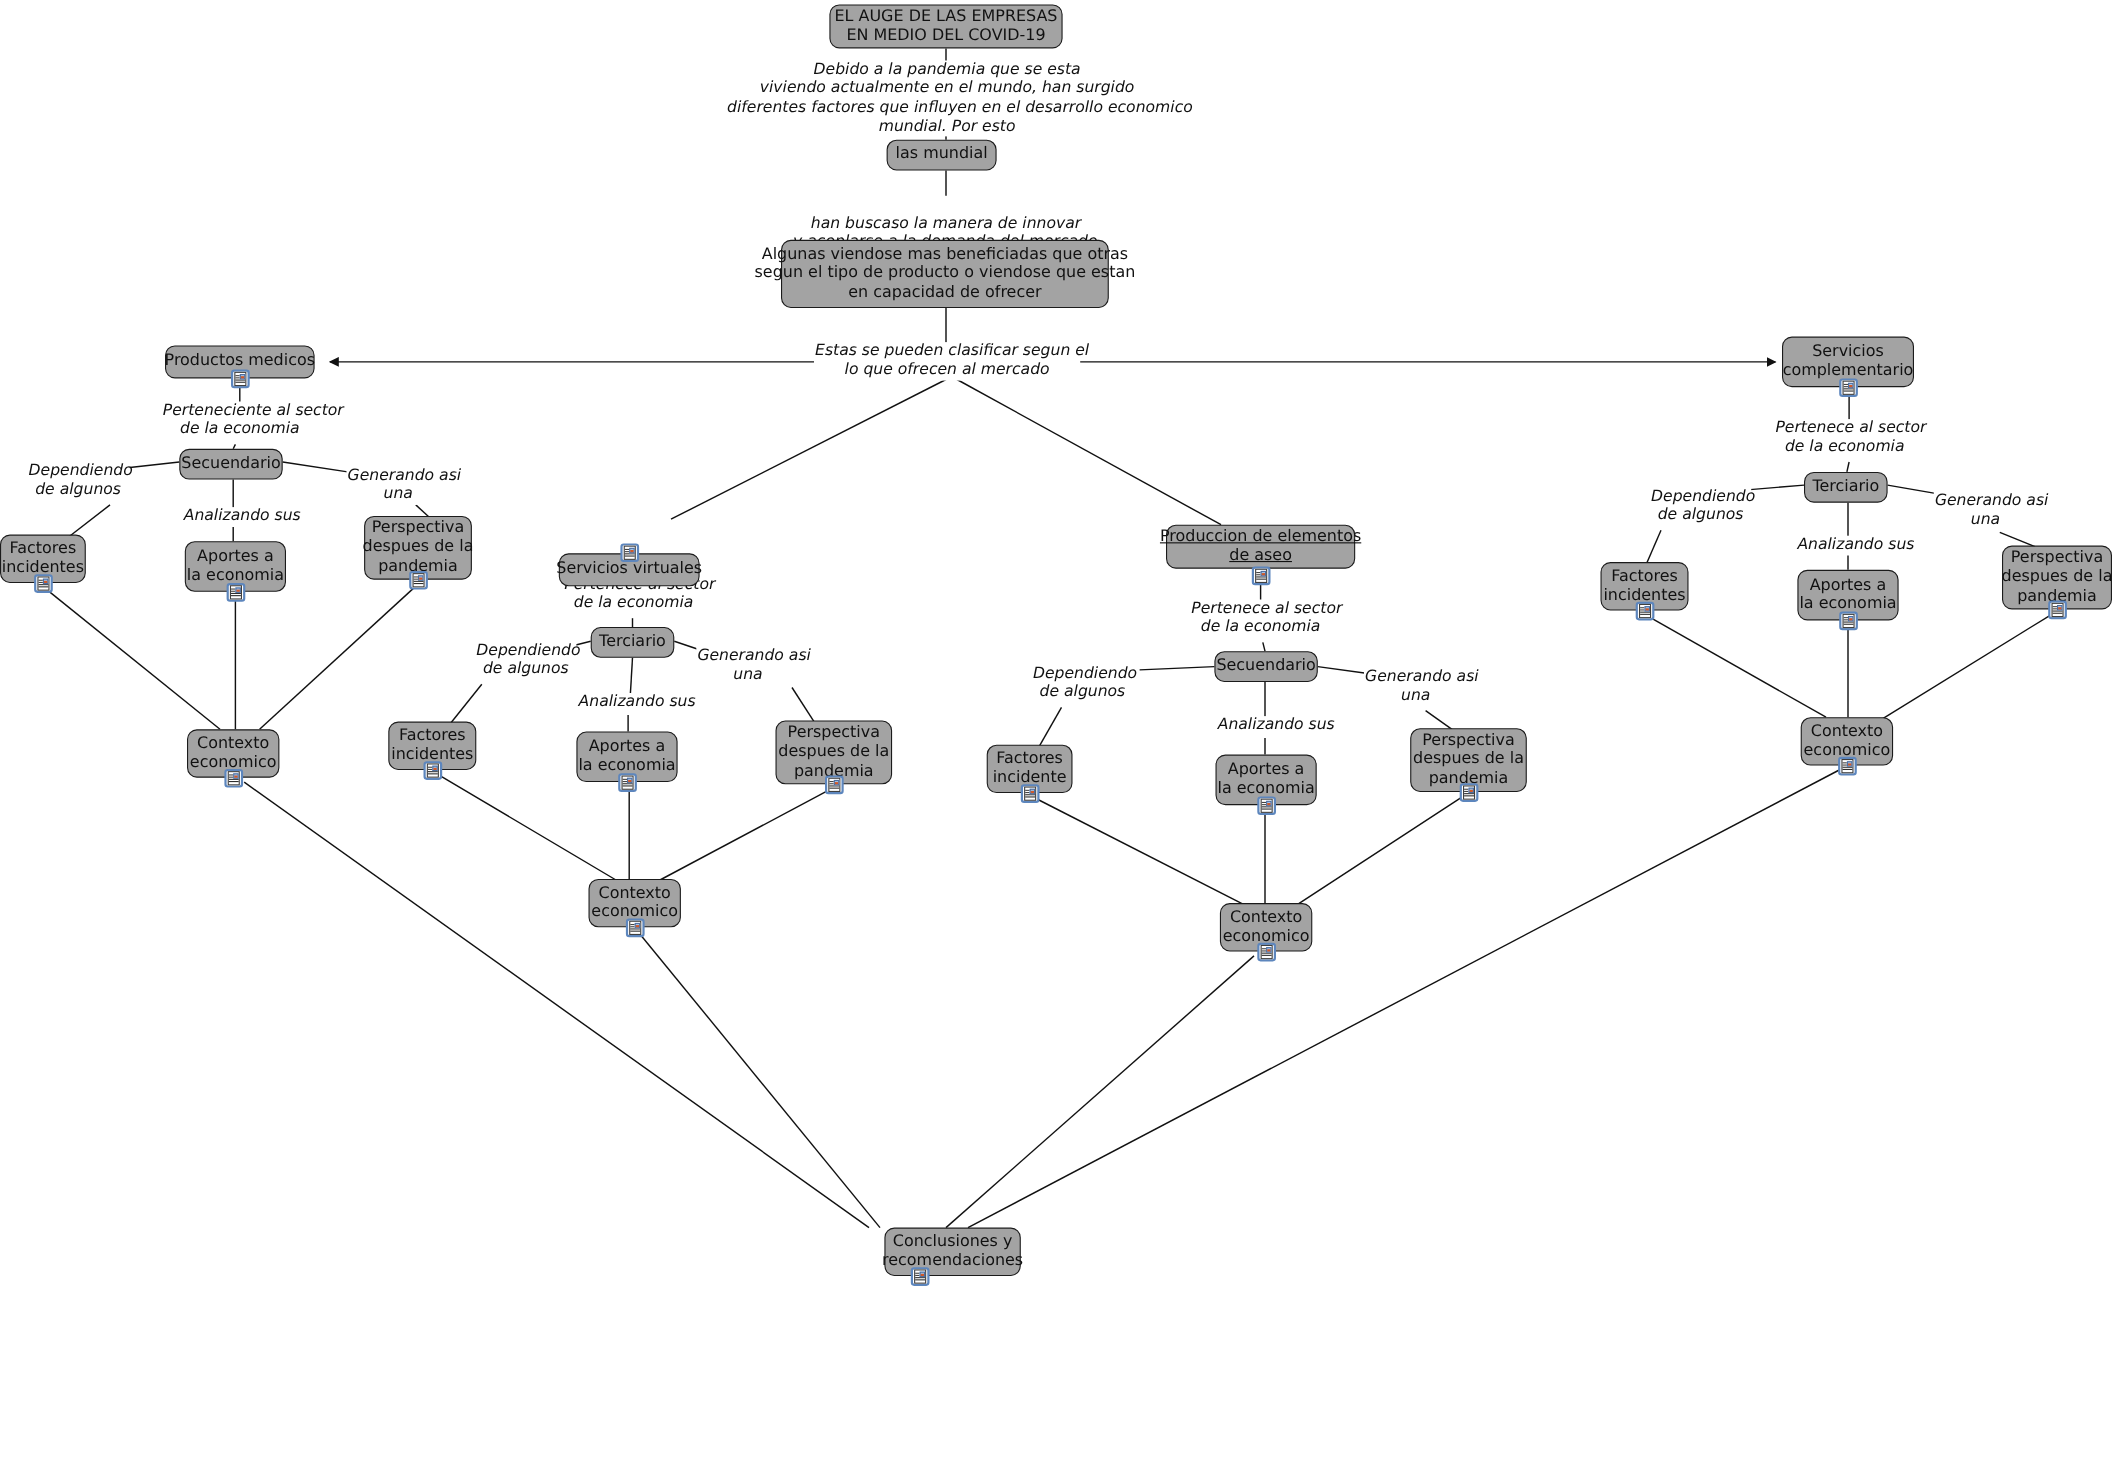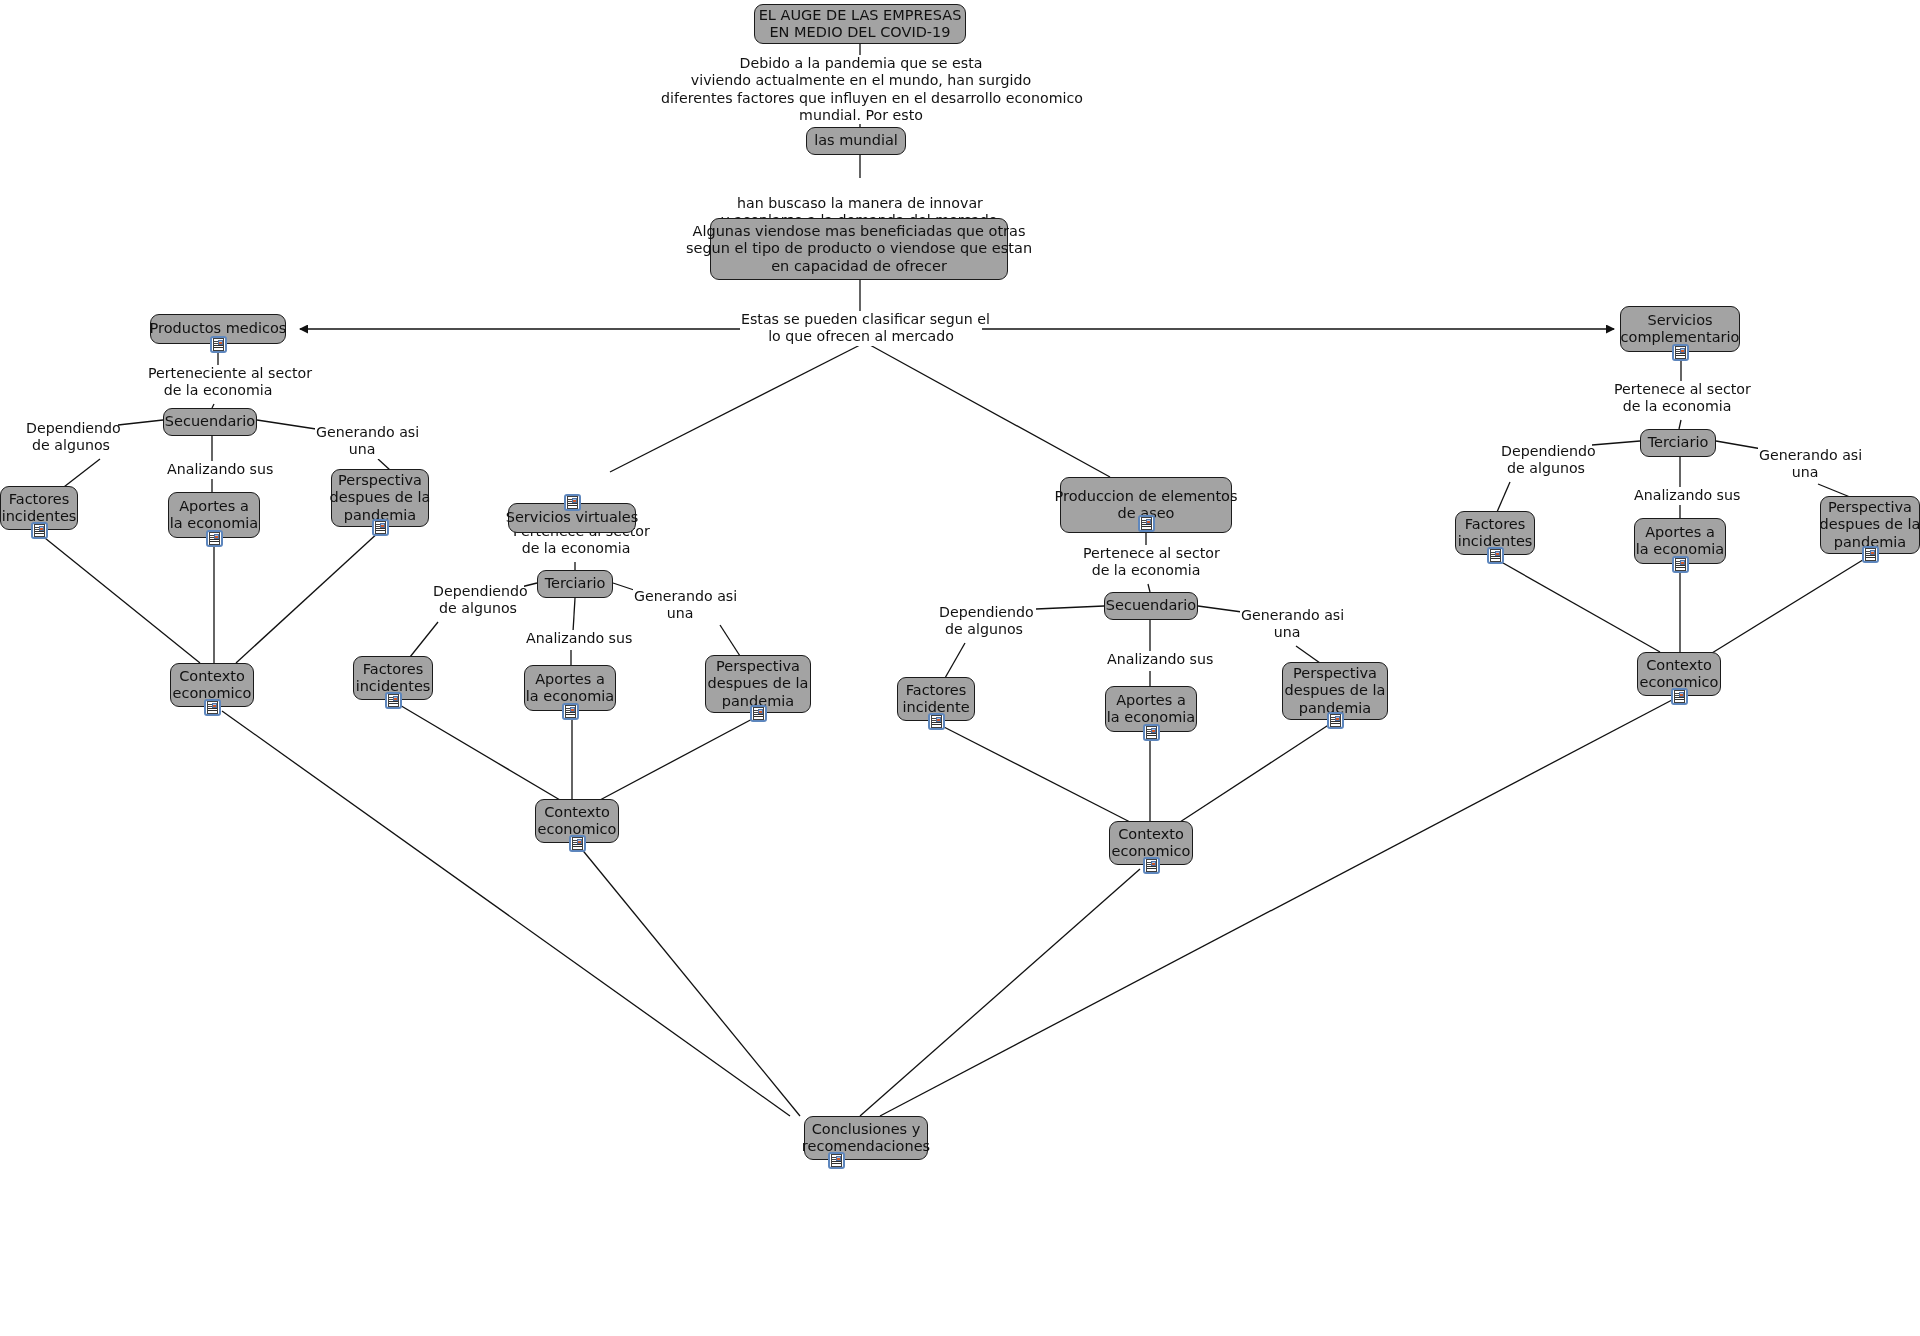--- a/index.html
+++ b/index.html
@@ -27,20 +27,21 @@
   .linklabel{
     position:absolute;
     color:#111;
     font-size:14.2px;
     line-height:1.22;
     text-align:center;
     white-space:pre;
     background:#ffffff;
     z-index:2;
     padding:0 1px;
+    font-style:italic;
   }
   
   .res-icon{
     position:absolute;
     width:17px;height:17px;
     z-index:6;
   }
   .res-icon .frame{
     position:absolute;left:0;top:0;width:17px;height:17px;
     box-sizing:border-box;
@@ -204,21 +205,21 @@
       <div class="node" style="left: 508px; top: 472px; width: 128px; height: 30px; margin-top: 31px;"><span>Servicios virtuales</span></div>
       <div class="res-icon" style="left: 563.5px; top: 494px;">
         <div class="frame"></div>
         <div class="page"></div>
         <div class="ln l1"></div>
         <div class="ln l2"></div>
         <div class="ln l3"></div>
         <div class="ln l4"></div>
         <div class="thumb"></div>
       </div>
-      <div class="node" style="left: 1060px; top: 477px; width: 172px; height: 56px;"><span>Produccion de elementos
+      <div class="node" style="left: 1060px; top: 477px; width: 172px; height: 40px; text-decoration: underline;"><span>Produccion de elementos
 de aseo</span></div>
       <div class="res-icon" style="left: 1137.5px; top: 515px;">
         <div class="frame"></div>
         <div class="page"></div>
         <div class="ln l1"></div>
         <div class="ln l2"></div>
         <div class="ln l3"></div>
         <div class="ln l4"></div>
         <div class="thumb"></div>
       </div>

